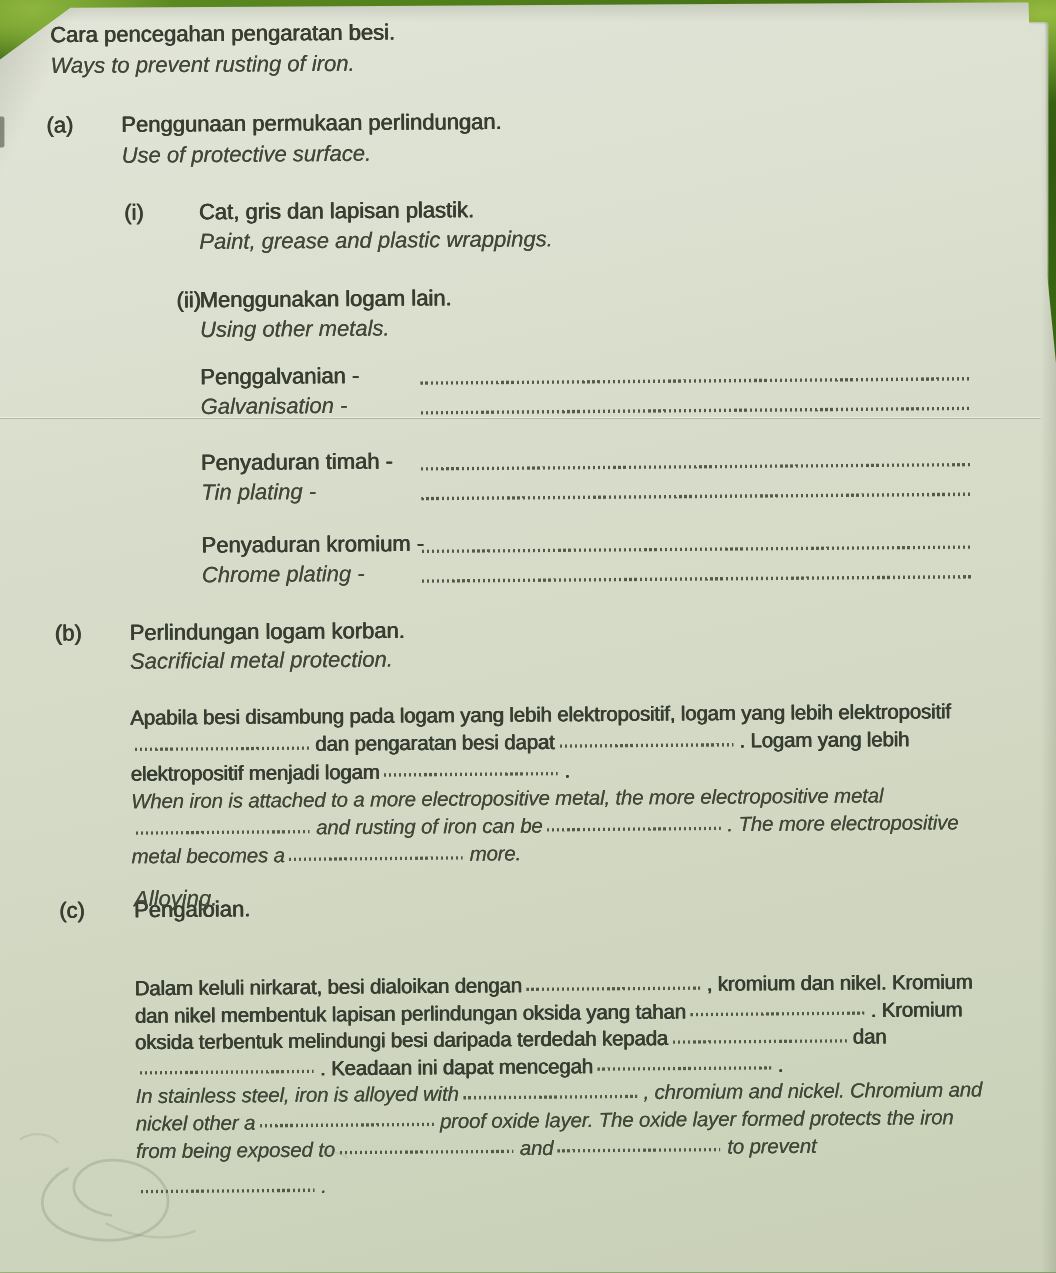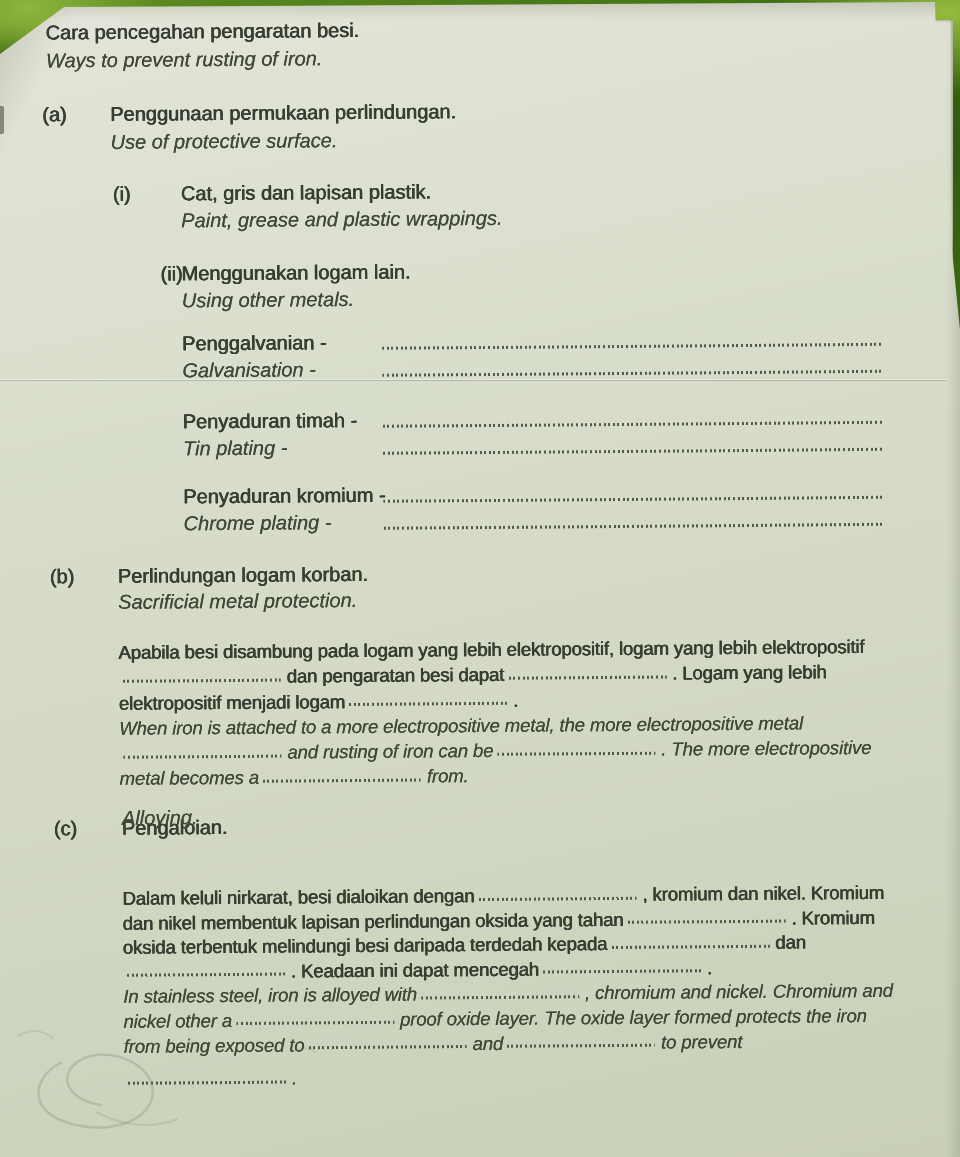--- a/index.html
+++ b/index.html
@@ -127,21 +127,21 @@
       <div class="ln ms" style="left:50px;top:560px;">(b)</div>
       <div class="ln ms" style="left:118px;top:560px;">Perlindungan logam korban.</div>
       <div class="ln en" style="left:118px;top:586px;">Sacrificial metal protection.</div>
 
       <div class="para pb" style="left:118px;top:637px;">
         <span class="pline ms"><span>Apabila besi disambung pada logam yang lebih elektropositif, logam yang lebih elektropositif</span></span>
         <span class="pline ms"><span class="bl"></span><span>dan pengaratan besi dapat</span><span class="bl"></span><span>. Logam yang lebih</span></span>
         <span class="pline ms"><span>elektropositif menjadi logam</span><span class="bl"></span><span>.</span></span>
         <span class="pline en"><span>When iron is attached to a more electropositive metal, the more electropositive metal</span></span>
         <span class="pline en"><span class="bl"></span><span>and rusting of iron can be</span><span class="bl"></span><span>. The more electropositive</span></span>
-        <span class="pline en"><span>metal becomes a</span><span class="bl"></span><span>from.</span></span>
+        <span class="pline en"><span>metal becomes a</span><span class="bl"></span><span>more.</span></span>
       </div>
 
       <div class="ln ms" style="left:52px;top:812px;">(c)</div>
       <div class="ln ms" style="left:120px;top:812px;">Pengaloian.</div>
       <div class="ln en" style="left:120px;top:802px;">Alloying.</div>
 
       <div class="para pc" style="left:120px;top:884px;">
         <span class="pline ms"><span>Dalam keluli nirkarat, besi dialoikan dengan</span><span class="bl"></span><span>, kromium dan nikel. Kromium</span></span>
         <span class="pline ms"><span>dan nikel membentuk lapisan perlindungan oksida yang tahan</span><span class="bl"></span><span>. Kromium</span></span>
         <span class="pline ms"><span>oksida terbentuk melindungi besi daripada terdedah kepada</span><span class="bl"></span><span>dan</span></span>

